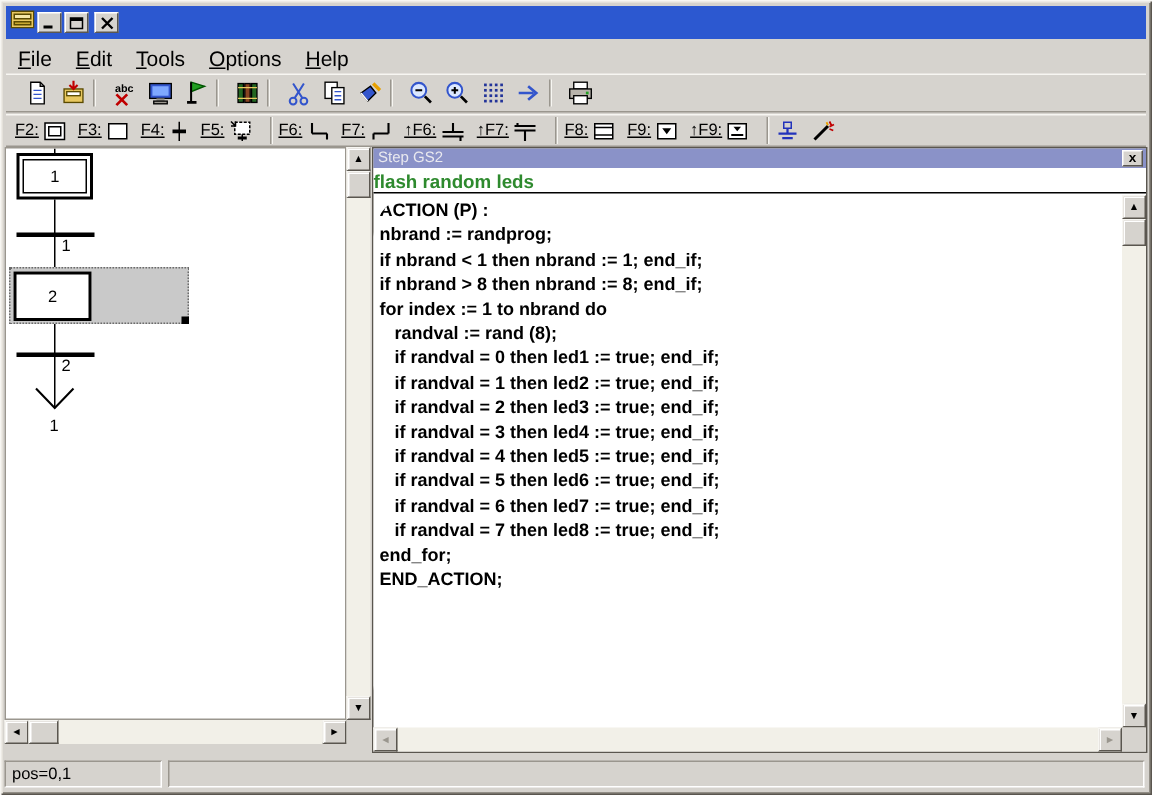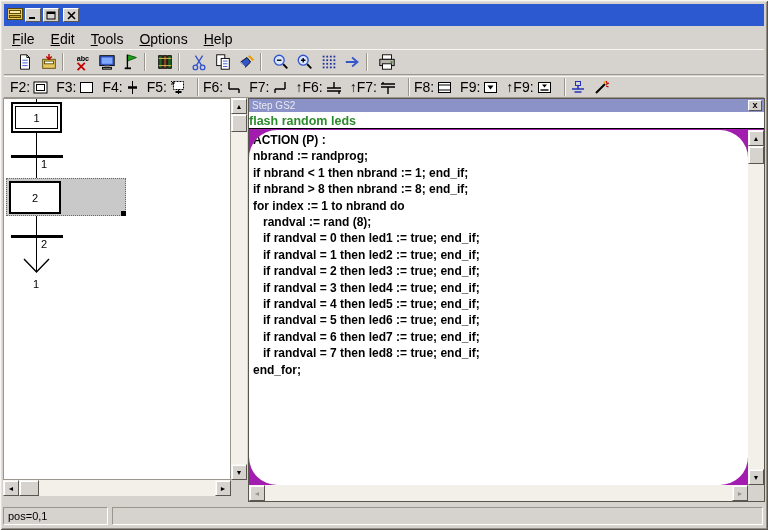--- a/index.html
+++ b/index.html
@@ -23,21 +23,21 @@
   .menu-item{padding:1px 8px;cursor:default;}
   .menu-item::first-letter{text-decoration:underline;}
   
   .toolbar{position:absolute;left:4px;right:4px;display:flex;align-items:center;
     border-top:1px solid #f7f6f2;border-bottom:1px solid #9a968e;background:#d6d3ce;}
   .toolbar1{top:49px;height:26px;padding-left:6px;}
   .toolbar2{top:76px;height:22px;padding-left:6px;}
   .tbtn{width:24px;height:28px;display:flex;align-items:center;justify-content:flex-end;}
   .tsep{width:2px;height:18px;border-left:1px solid #9a968e;border-right:1px solid #f7f6f2;margin:0 4px;}
   .f-item{display:flex;align-items:center;margin-right:8px;}
-  .f-label{font-size:14px;color:#000;margin-right:3px;white-space:nowrap;}
+  .f-label{font-size:11px;color:#000;margin-right:3px;white-space:nowrap;text-decoration:underline;}
   
   .main{position:absolute;left:3px;right:3px;top:98px;height:405px;background:#d6d3ce;}
   .left-panel{position:absolute;left:0;top:0;width:244px;height:405px;}
   .sfc-canvas{position:absolute;left:0;top:0;width:228px;height:382px;background:#fff;
     border:1px solid #9a968e;overflow:hidden;}
   
   .sb-track{background:#f2f0e8;position:absolute;}
   .sb-btn{position:absolute;width:16px;height:16px;background:#d6d3ce;border:1px solid;
     border-color:#f7f6f2 #5a564f #5a564f #f7f6f2;box-shadow:inset 1px 1px 0 #fff;
     display:flex;align-items:center;justify-content:center;font-size:7px;color:#000;line-height:1;}
@@ -49,21 +49,21 @@
   .sfc-vline{position:absolute;background:#000;width:1px;}
   .sfc-box{position:absolute;background:#fff;border:2px solid #000;display:flex;
     align-items:center;justify-content:center;font-size:11px;color:#000;}
   .sfc-box-inner{position:absolute;inset:2px;border:1px solid #000;display:flex;
     align-items:center;justify-content:center;}
   .sfc-tbar{position:absolute;height:3px;background:#000;}
   .sfc-lbl{position:absolute;font-size:11px;color:#000;}
   .sfc-selection{position:absolute;background:#c9c9c9;border:1px dotted #6a6a6a;}
   .sel-handle{position:absolute;right:-1px;bottom:-1px;width:5px;height:5px;background:#000;}
   
-  .right-panel{position:absolute;left:245px;top:0;width:517px;height:404px;background:#a21caf;
+  .right-panel{position:absolute;left:245px;top:0;width:517px;height:404px;background:#ffffff;
     border:1px solid #5a564f;}
   .panel-titlebar{position:absolute;left:0;top:0;right:0;height:13px;background:#8a92c8;
     display:flex;align-items:center;padding:0 3px;}
   .panel-title{font-size:10px;color:#e9e9ef;white-space:nowrap;}
   .panel-close{position:absolute;right:2px;top:1px;width:14px;height:11px;background:#d6d3ce;
     border:1px solid;border-color:#fff #5a564f #5a564f #fff;display:flex;align-items:center;
     justify-content:center;font-size:9px;font-weight:bold;color:#000;line-height:1;}
   .comment-row{position:absolute;left:0;top:13px;right:0;height:17px;background:#fff;
     border-bottom:1px solid #000;display:flex;align-items:flex-end;padding:0 0;}
   .comment-text{color:#2e8a2e;font-weight:bold;font-size:12.5px;white-space:pre;}
@@ -402,20 +402,21 @@
         <div class="code-line">   randval := rand (8);</div>
         <div class="code-line">   if randval = 0 then led1 := true; end_if;</div>
         <div class="code-line">   if randval = 1 then led2 := true; end_if;</div>
         <div class="code-line">   if randval = 2 then led3 := true; end_if;</div>
         <div class="code-line">   if randval = 3 then led4 := true; end_if;</div>
         <div class="code-line">   if randval = 4 then led5 := true; end_if;</div>
         <div class="code-line">   if randval = 5 then led6 := true; end_if;</div>
         <div class="code-line">   if randval = 6 then led7 := true; end_if;</div>
         <div class="code-line">   if randval = 7 then led8 := true; end_if;</div>
         <div class="code-line">end_for;</div>
+        <div class="code-line">END_ACTION;</div>
       </div>
 
       <div class="sb-track" style="right:0;top:31px;width:16px;bottom:16px;">
         <div class="sb-btn" style="top:0;">
             <span>▲</span>
           </div>
         <div class="sb-thumb" style="top:16px;left:0;width:16px;height:18px;"></div>
         <div class="sb-btn" style="bottom:0;">
             <span>▼</span>
           </div>

